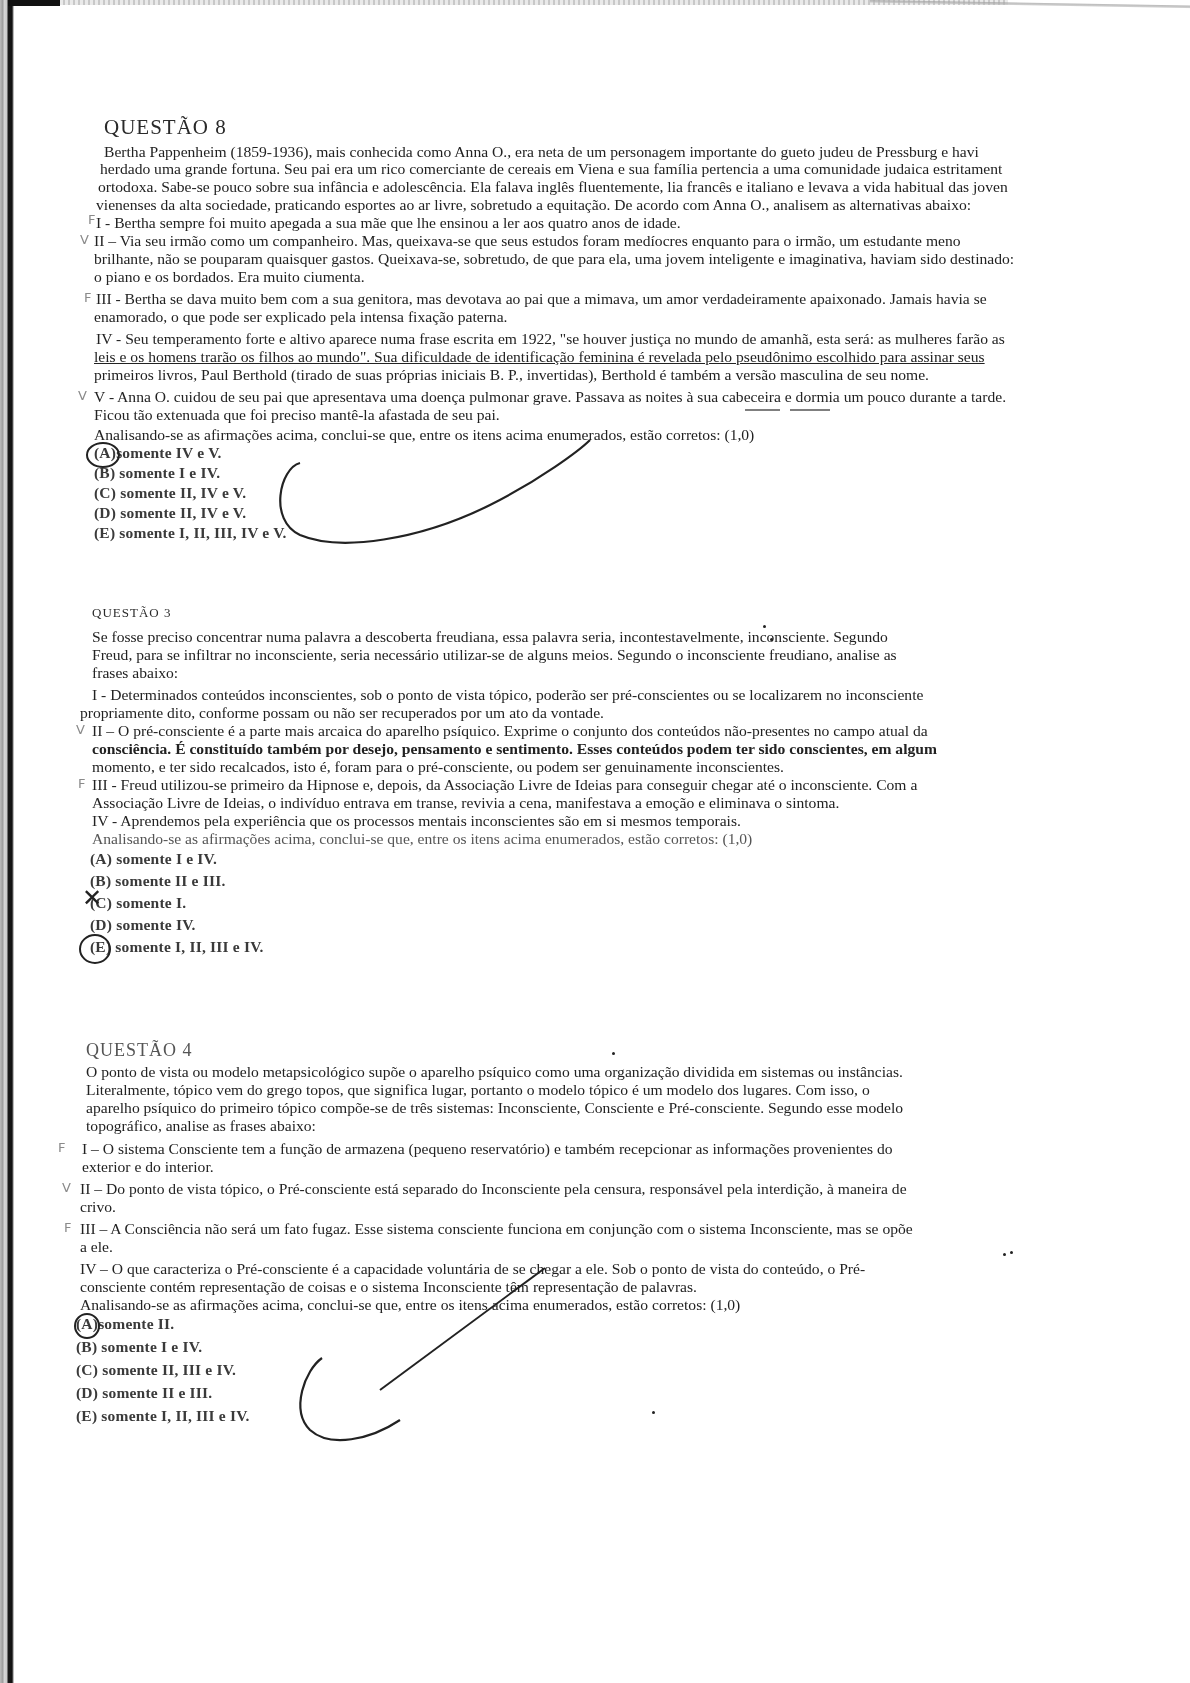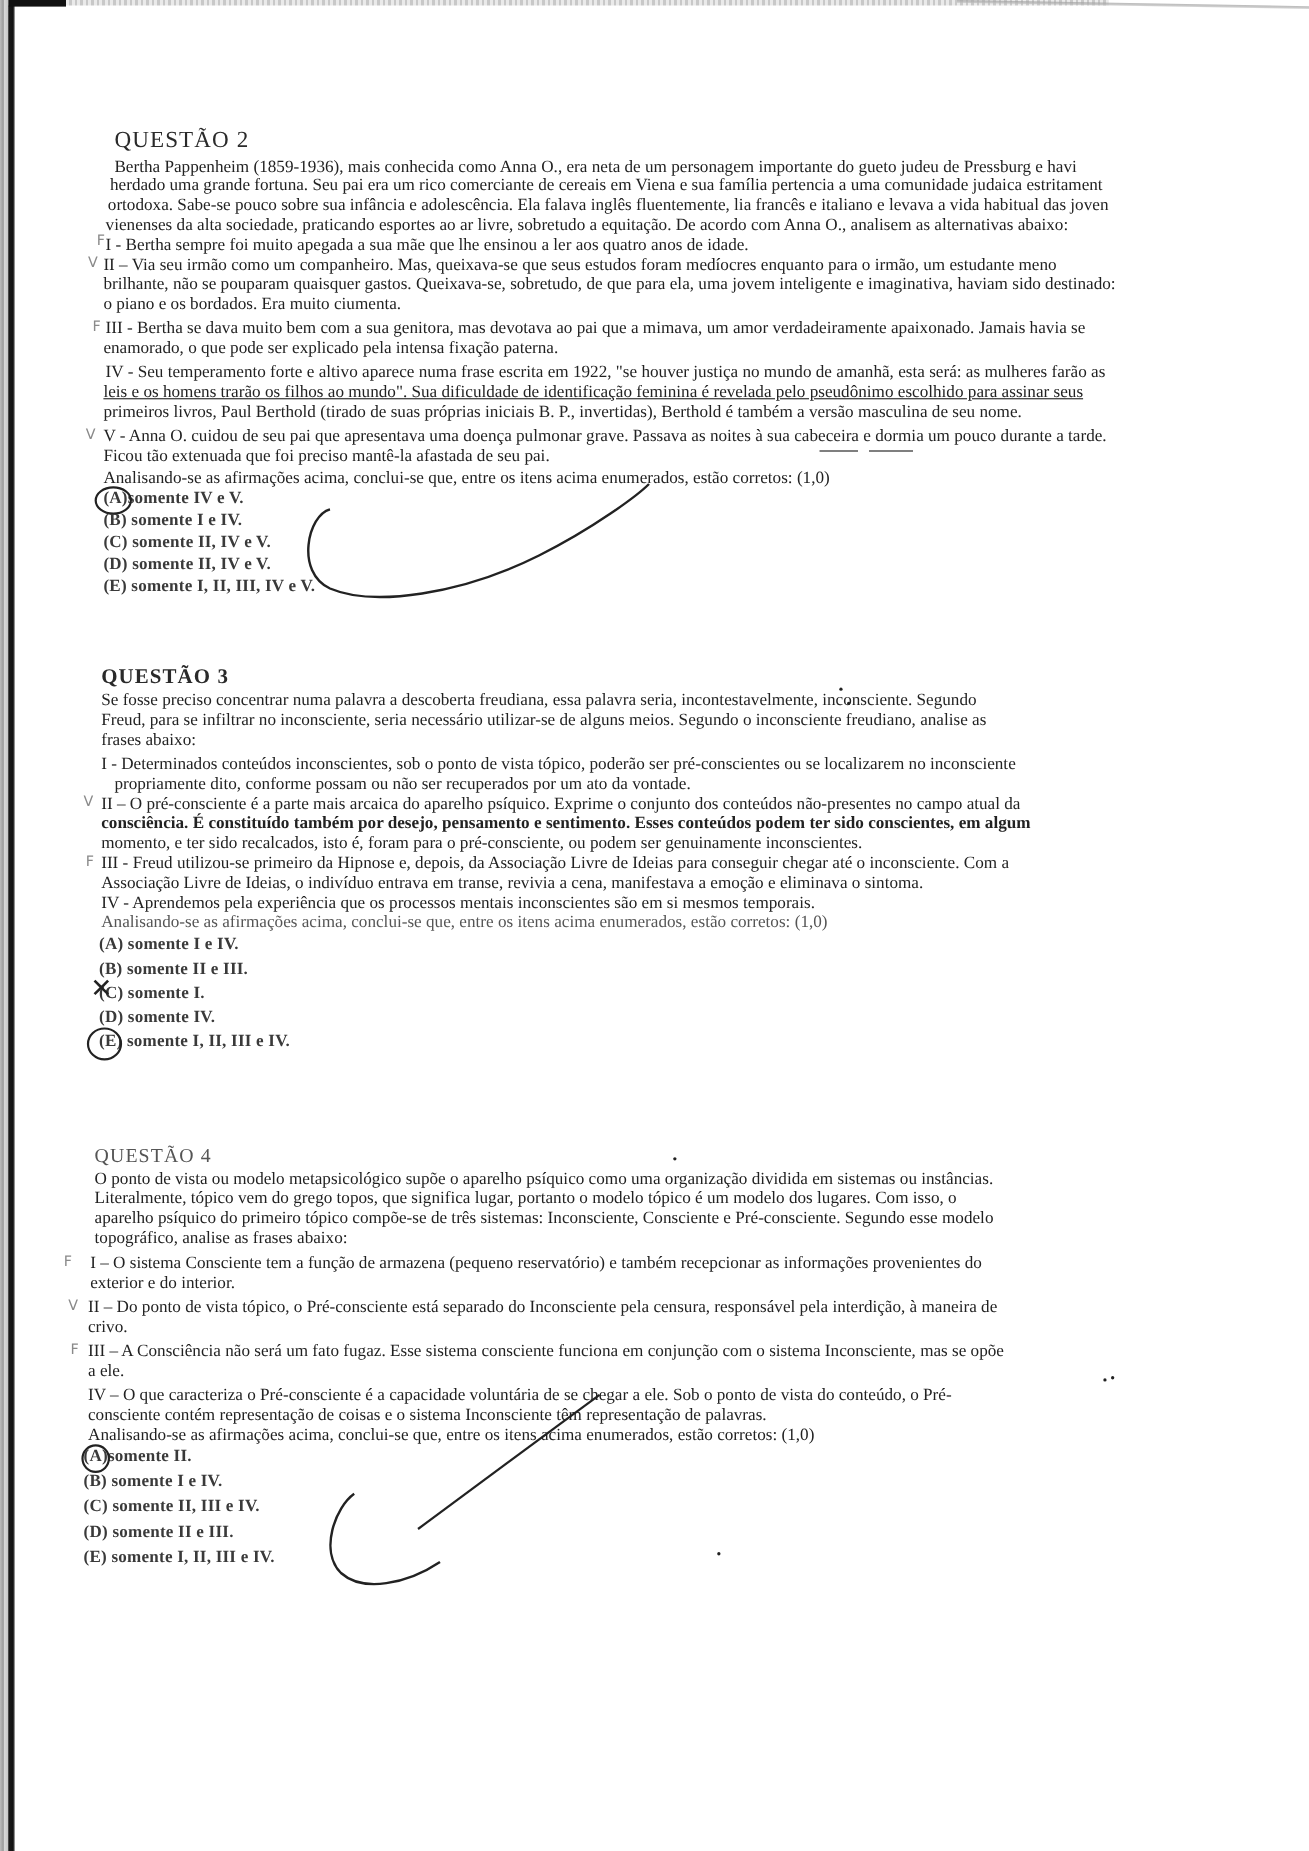--- a/index.html
+++ b/index.html
@@ -46,21 +46,21 @@
 <body>
 
 <div class="scan-border-left"></div>
 <div class="scan-border-top"></div>
 <div class="scan-corner"></div>
 <div class="scan-top-right"></div>
 
 <div class="page">
 
   <section>
-    <div class="q-title" style="left:104px;top:115px;">QUESTÃO 2</div>
+    <div class="q-title" style="left:104px;top:115px;">QUESTÃO 8</div>
 
     <div class="line" style="left:104px;top:143px;">Bertha Pappenheim (1859-1936), mais conhecida como Anna O., era neta de um personagem importante do gueto judeu de Pressburg e havi</div>
     <div class="line" style="left:100px;top:160px;">herdado uma grande fortuna. Seu pai era um rico comerciante de cereais em Viena e sua família pertencia a uma comunidade judaica estritament</div>
     <div class="line" style="left:98px;top:178px;">ortodoxa. Sabe-se pouco sobre sua infância e adolescência. Ela falava inglês fluentemente, lia francês e italiano e levava a vida habitual das joven</div>
     <div class="line" style="left:96px;top:196px;">vienenses da alta sociedade, praticando esportes ao ar livre, sobretudo a equitação. De acordo com Anna O., analisem as alternativas abaixo:</div>
 
     <span class="margin-mark" style="left:88px;top:212px;">F</span>
     <div class="line" style="left:96px;top:214px;">I - Bertha sempre foi muito apegada a sua mãe que lhe ensinou a ler aos quatro anos de idade.</div>
 
     <span class="margin-mark" style="left:80px;top:232px;">V</span>
@@ -84,28 +84,28 @@
 
     <div class="opt" style="left:94px;top:444px;"><span>(A)</span><span>somente IV e V.</span></div>
     <div class="circle-mark" style="left:86px;top:442px;width:30px;height:22px;"></div>
     <div class="opt" style="left:94px;top:464px;"><span>(B)</span> <span>somente I e IV.</span></div>
     <div class="opt" style="left:94px;top:484px;"><span>(C)</span> <span>somente II, IV e V.</span></div>
     <div class="opt" style="left:94px;top:504px;"><span>(D)</span> <span>somente II, IV e V.</span></div>
     <div class="opt" style="left:94px;top:524px;"><span>(E)</span> <span>somente I, II, III, IV e V.</span></div>
   </section>
 
   <section>
-    <div class="q-title" style="left:92px;top:605px;font-size:19px;font-weight:bold;">QUESTÃO 3</div>
+    <div class="q-title" style="left:92px;top:605px;font-size:13px;">QUESTÃO 3</div>
 
     <div class="line" style="left:92px;top:628px;">Se fosse preciso concentrar numa palavra a descoberta freudiana, essa palavra seria, incontestavelmente, inconsciente. Segundo</div>
     <div class="line" style="left:92px;top:646px;">Freud, para se infiltrar no inconsciente, seria necessário utilizar-se de alguns meios. Segundo o inconsciente freudiano, analise as</div>
     <div class="line" style="left:92px;top:664px;">frases abaixo:</div>
 
     <div class="line" style="left:92px;top:686px;">I - Determinados conteúdos inconscientes, sob o ponto de vista tópico, poderão ser pré-conscientes ou se localizarem no inconsciente</div>
-    <div class="line" style="left:104px;top:704px;">propriamente dito, conforme possam ou não ser recuperados por um ato da vontade.</div>
+    <div class="line" style="left:80px;top:704px;">propriamente dito, conforme possam ou não ser recuperados por um ato da vontade.</div>
 
     <span class="margin-mark" style="left:76px;top:722px;">V</span>
     <div class="line" style="left:92px;top:722px;">II – O pré-consciente é a parte mais arcaica do aparelho psíquico. Exprime o conjunto dos conteúdos não-presentes no campo atual da</div>
     <div class="line" style="left:92px;top:740px;font-weight:bold;">consciência. É constituído também por desejo, pensamento e sentimento. Esses conteúdos podem ter sido conscientes, em algum</div>
     <div class="line" style="left:92px;top:758px;">momento, e ter sido recalcados, isto é, foram para o pré-consciente, ou podem ser genuinamente inconscientes.</div>
 
     <span class="margin-mark" style="left:78px;top:776px;">F</span>
     <div class="line" style="left:92px;top:776px;">III - Freud utilizou-se primeiro da Hipnose e, depois, da Associação Livre de Ideias para conseguir chegar até o inconsciente. Com a</div>
     <div class="line" style="left:92px;top:794px;">Associação Livre de Ideias, o indivíduo entrava em transe, revivia a cena, manifestava a emoção e eliminava o sintoma.</div>
 

